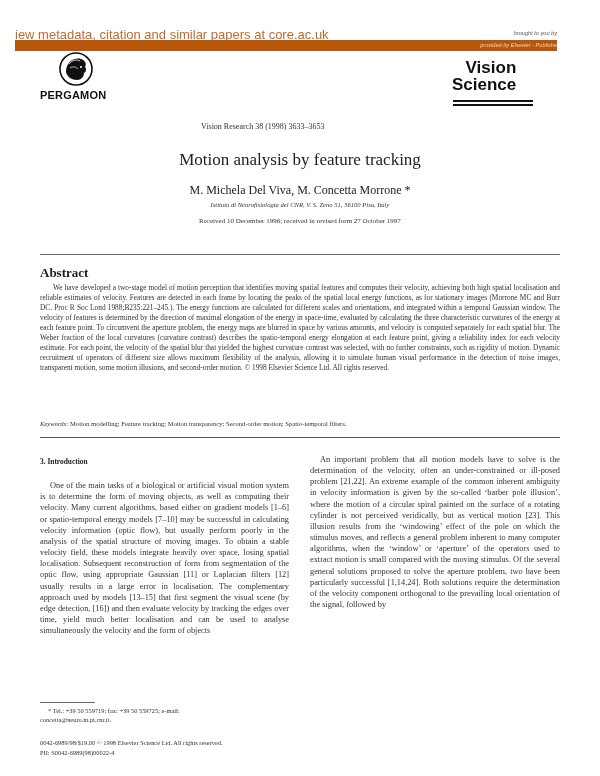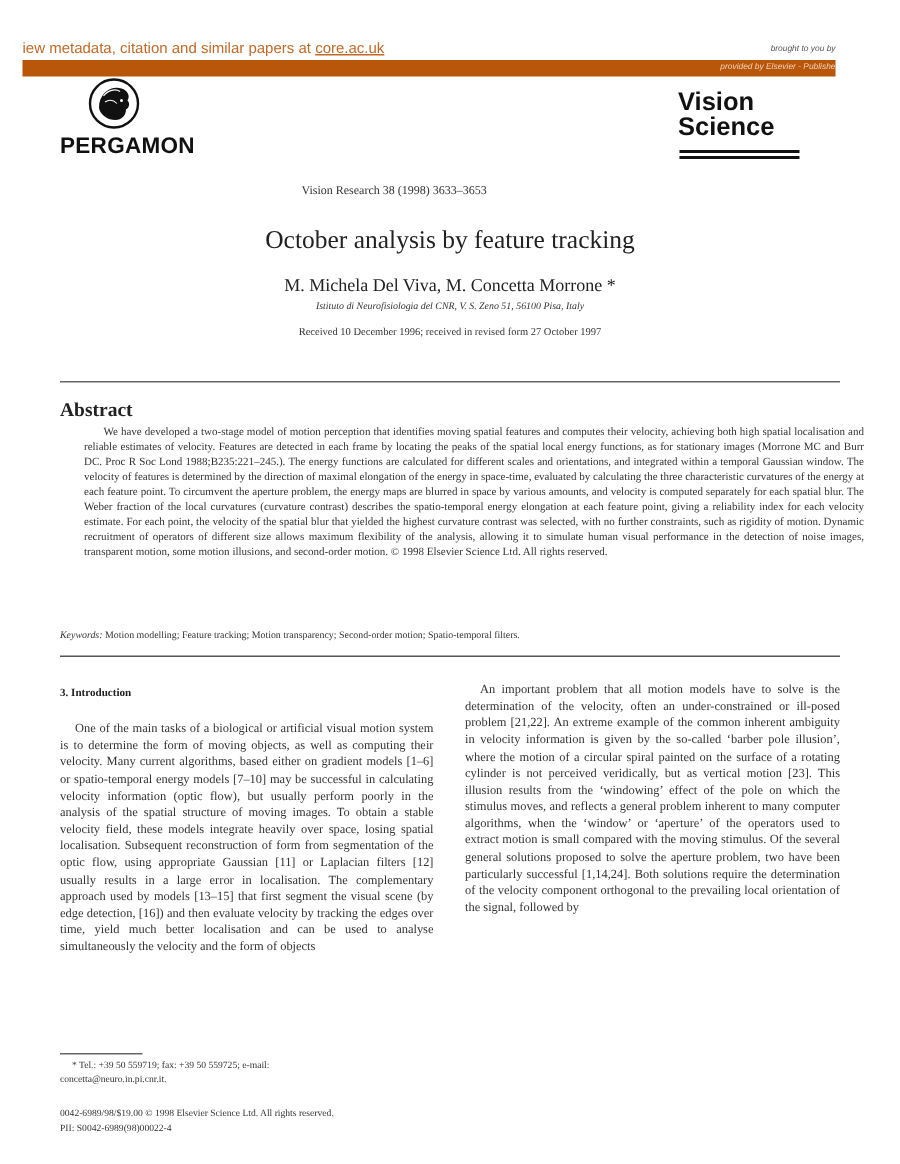--- a/index.html
+++ b/index.html
@@ -1,43 +1,43 @@
 <!DOCTYPE html>
 <html><head>
   <meta charset="utf-8">
   <style>
     html, body { margin: 0; padding: 0; background: #ffffff; }
     body { width: 600px; height: 776px; position: relative; overflow: hidden; font-family: "Liberation Serif", serif; color: #222; }
 
     
-    .core-link { position: absolute; left: 15px; top: 27px; font-family: "Liberation Sans", sans-serif; font-size: 10px; color: #c06a2a; white-space: nowrap; }
+    .core-link { position: absolute; left: 15px; top: 27px; font-family: "Liberation Sans", sans-serif; font-size: 13px; color: #c06a2a; white-space: nowrap; }
     .core-link a { color: #c06a2a; text-decoration: underline; }
     .brought { position: absolute; right: 43px; top: 30px; font-family: "Liberation Sans", sans-serif; font-style: italic; font-size: 5.6px; color: #555; }
     .orange-bar { position: absolute; left: 15px; top: 40px; width: 542px; height: 11px; background: #b8560a; }
     .orange-bar .provided { position: absolute; right: 0px; top: 2px; font-family: "Liberation Sans", sans-serif; font-style: italic; font-size: 5.6px; color: #f3d6bd; white-space: nowrap; }
 
     
     .logo { position: absolute; left: 54px; top: 50px; width: 44px; height: 38px; }
-    .pergamon { position: absolute; left: 40px; top: 89px; font-family: "Liberation Sans", sans-serif; font-weight: bold; font-size: 15px; letter-spacing: 0.2px; color: #111; }
+    .pergamon { position: absolute; left: 40px; top: 89px; font-family: "Liberation Sans", sans-serif; font-weight: bold; font-size: 11px; letter-spacing: 0.2px; color: #111; }
     .citation { position: absolute; left: 201px; top: 98px; font-size: 8px; color: #333; white-space: nowrap; margin-top: 24px; }
-    .vr-title { position: absolute; left: 452px; top: 59px; font-family: "Liberation Sans", sans-serif; font-weight: bold; font-size: 17px; line-height: 17px; color: #111; }
+    .vr-title { position: absolute; left: 452px; top: 59px; font-family: "Liberation Sans", sans-serif; font-weight: bold; font-size: 17px; line-height: 17px; color: #111; text-align: right; }
     .vr-lines { position: absolute; left: 453px; top: 100px; width: 80px; }
     .vr-lines div { height: 2px; background: #111; margin-bottom: 2px; }
 
     
     .title { position: absolute; left: 0; width: 600px; top: 150px; text-align: center; font-size: 17px; color: #222; }
     .authors { position: absolute; left: 0; width: 600px; top: 183px; text-align: center; font-size: 12px; color: #222; }
     .affil { position: absolute; left: 0; width: 600px; top: 201px; text-align: center; font-size: 6.6px; font-style: italic; color: #333; }
     .received { position: absolute; left: 0; width: 600px; top: 217px; text-align: center; font-size: 7px; color: #333; }
 
     .rule-top { position: absolute; left: 40px; top: 254px; width: 520px; height: 1px; background: #666; }
 
     
     .abs-head { position: absolute; left: 40px; top: 265px; font-weight: bold; font-size: 13px; color: #222; }
-    .abs-body { position: absolute; left: 40px; top: 283px; width: 520px; font-size: 7.35px; line-height: 10px; text-align: justify; color: #333; text-indent: 13px; margin-left: 16px; }
+    .abs-body { position: absolute; left: 40px; top: 283px; width: 520px; font-size: 7.35px; line-height: 10px; text-align: justify; color: #333; text-indent: 13px; }
     .keywords { position: absolute; left: 40px; top: 420px; width: 520px; font-size: 6.6px; color: #333; }
     .keywords .kw-label { font-style: italic; }
     .rule-mid { position: absolute; left: 40px; top: 437px; width: 520px; height: 1px; background: #555; }
 
     
     .col { position: absolute; font-size: 8.3px; line-height: 11.15px; text-align: justify; color: #333; }
     .col-left { left: 40px; top: 456px; width: 249px; }
     .col-right { left: 310px; top: 454px; width: 250px; }
     .sec-head { font-weight: bold; font-size: 7.4px; color: #222; margin-bottom: 13px; }
     .para { text-indent: 10px; margin: 0; }
@@ -72,21 +72,21 @@
 <div class="citation">Vision Research 38 (1998) 3633–3653</div>
 <div class="vr-title">
   <div>Vision</div>
   <div>Science</div>
 </div>
 <div class="vr-lines">
     <div></div>
     <div></div>
   </div>
 
-<div class="title">October analysis by feature tracking</div>
+<div class="title">Motion analysis by feature tracking</div>
 <div class="authors">M. Michela Del Viva, M. Concetta Morrone *</div>
 <div class="affil">Istituto di Neurofisiologia del CNR, V. S. Zeno 51, 56100 Pisa, Italy</div>
 <div class="received">Received 10 December 1996; received in revised form 27 October 1997</div>
 
 <div class="rule-top"></div>
 
 <div class="abs-head">Abstract</div>
 <div class="abs-body">We have developed a two-stage model of motion perception that identifies moving spatial features and computes their velocity, achieving both high spatial localisation and reliable estimates of velocity. Features are detected in each frame by locating the peaks of the spatial local energy functions, as for stationary images (Morrone MC and Burr DC. Proc R Soc Lond 1988;B235:221–245.). The energy functions are calculated for different scales and orientations, and integrated within a temporal Gaussian window. The velocity of features is determined by the direction of maximal elongation of the energy in space-time, evaluated by calculating the three characteristic curvatures of the energy at each feature point. To circumvent the aperture problem, the energy maps are blurred in space by various amounts, and velocity is computed separately for each spatial blur. The Weber fraction of the local curvatures (curvature contrast) describes the spatio-temporal energy elongation at each feature point, giving a reliability index for each velocity estimate. For each point, the velocity of the spatial blur that yielded the highest curvature contrast was selected, with no further constraints, such as rigidity of motion. Dynamic recruitment of operators of different size allows maximum flexibility of the analysis, allowing it to simulate human visual performance in the detection of noise images, transparent motion, some motion illusions, and second-order motion. © 1998 Elsevier Science Ltd. All rights reserved.</div>
 <div class="keywords">
   <span class="kw-label">Keywords:</span>

